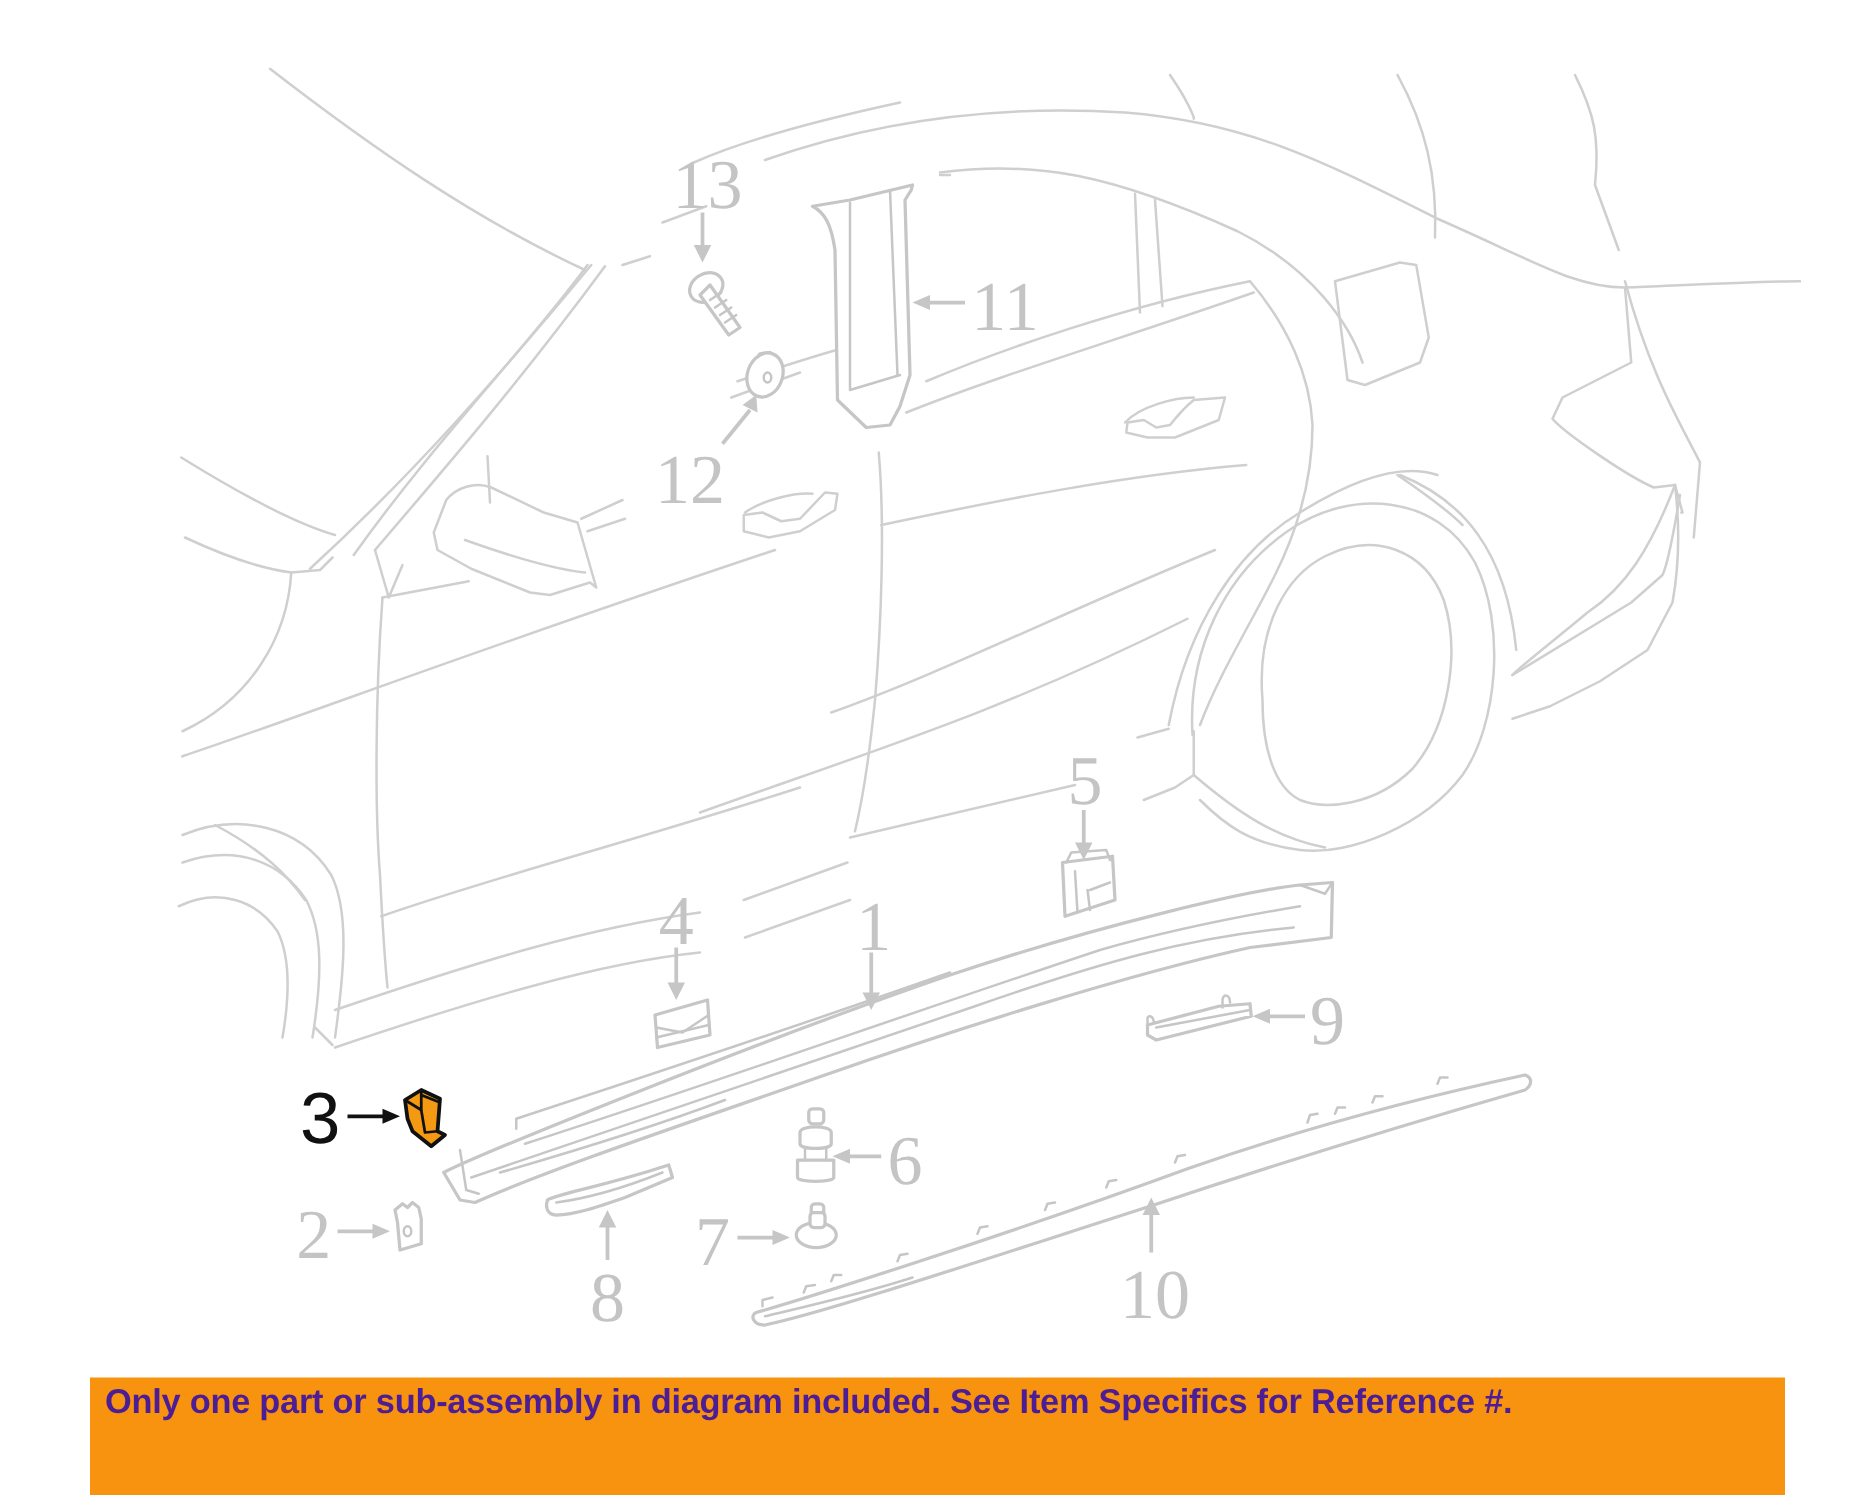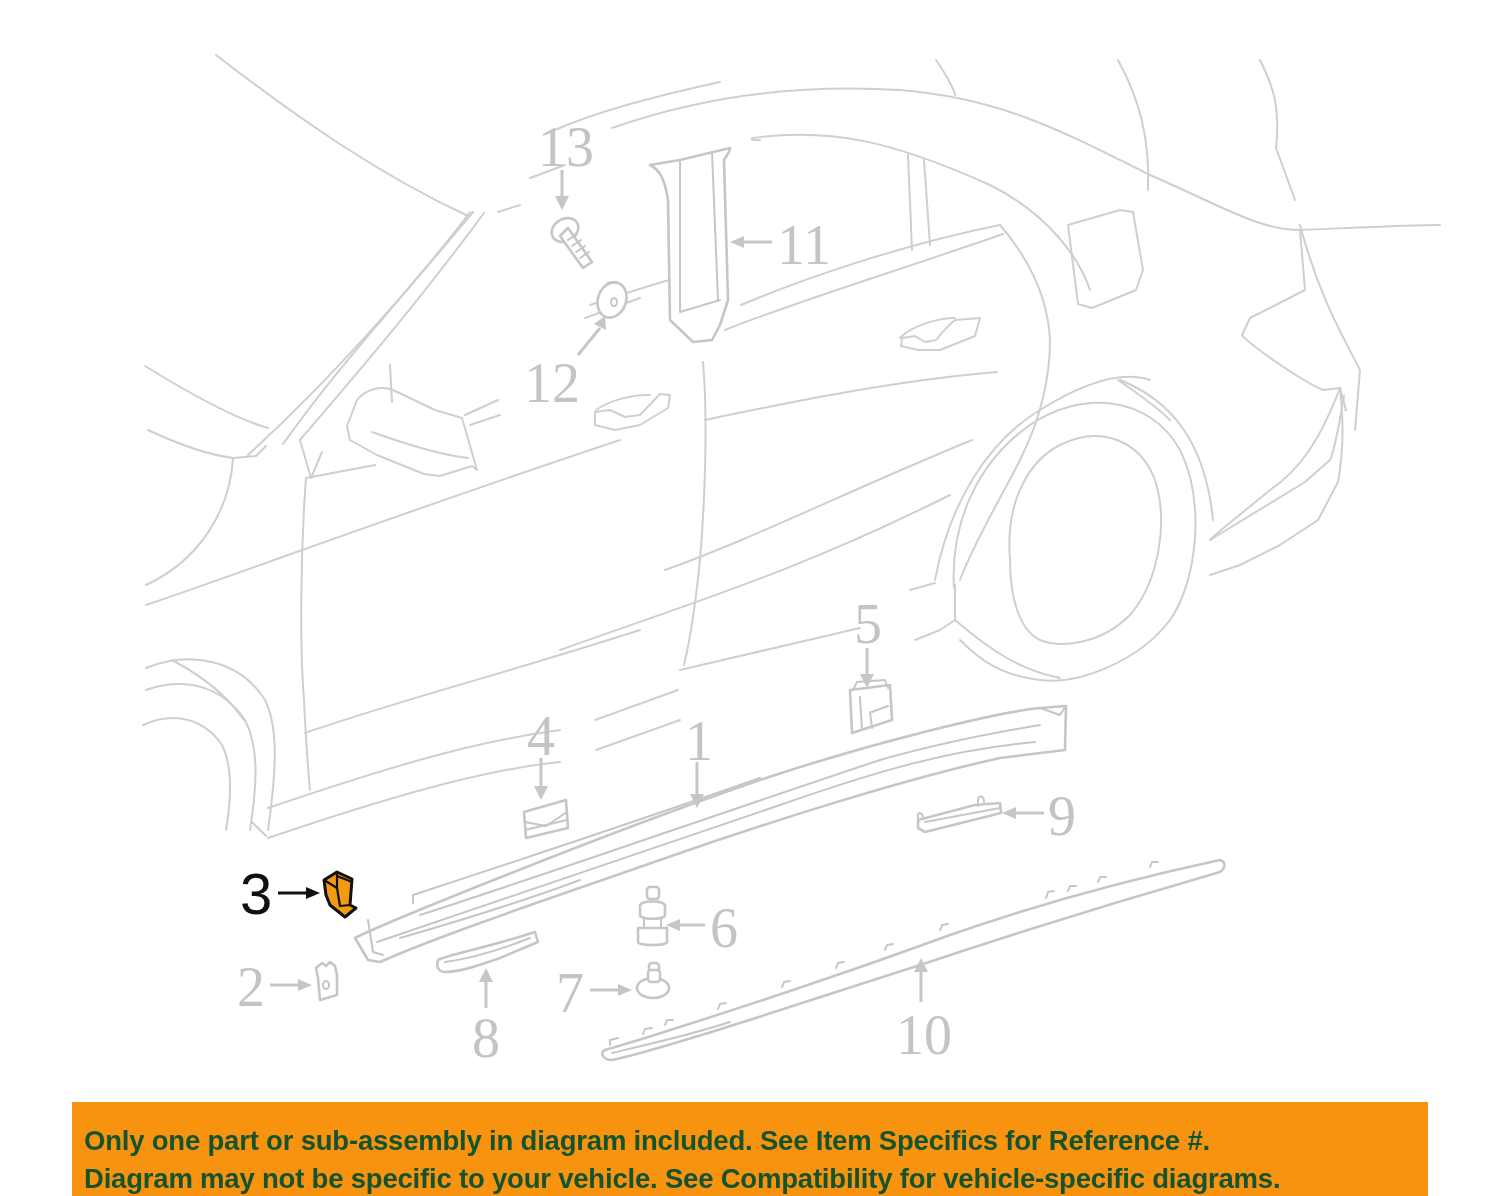--- a/index.html
+++ b/index.html
@@ -11,23 +11,23 @@
   .callout-num { font-family: "Liberation Serif", "DejaVu Serif", serif; font-size: 56px; fill: #c4c4c4; }
   .callout-num.active { font-family: "Liberation Sans", "DejaVu Sans", sans-serif; font-size: 58px; fill: #111111; }
   .arr { stroke: #c6c6c6; stroke-width: 3; fill: none; }
   .arrhead { fill: #c6c6c6; stroke: none; }
   .arr.active { stroke: #111111; }
   .arrhead.active { fill: #111111; }
   .hl { fill: #f39a12; stroke: #111111; stroke-width: 3; stroke-linejoin: round; }
   .hl-line { fill: none; stroke: #111111; stroke-width: 2.2; stroke-linejoin: round; }
   #banner {
     position: absolute; left: 72px; top: 1102px; width: 1356px; height: 94px;
-    background: #f7930f; box-sizing: border-box; padding: 20px 0 0 12px;
+    background: #f7930f; box-sizing: border-box; padding: 0 0 0 12px;
     font-family: "Liberation Sans", "DejaVu Sans", sans-serif; font-weight: bold;
-    color: #14532d; font-size: 27.5px; line-height: 38px; letter-spacing: -0.2px;
+    color: #4c1d95; font-size: 27.5px; line-height: 38px; letter-spacing: -0.2px;
   }
   #banner div { white-space: nowrap; }
 </style>
 </head>
 <body>
 
 <svg id="stage" viewBox="0 0 1500 1196" xmlns="http://www.w3.org/2000/svg">
 
   <g>
 
@@ -264,14 +264,13 @@
     <text class="callout-num" x="237" y="1006">2</text>
     <text class="callout-num" x="556" y="1012">7</text>
     <text class="callout-num" x="472" y="1057">8</text>
     <text class="callout-num" x="896" y="1054">10</text>
     <text class="callout-num active" x="240" y="914">3</text>
   </g>
 </svg>
 
 <div id="banner">
   <div>Only one part or sub-assembly in diagram included. See Item Specifics for Reference #.</div>
-  <div>Diagram may not be specific to your vehicle. See Compatibility for vehicle-specific diagrams.</div>
 </div>
 
 </body></html>

